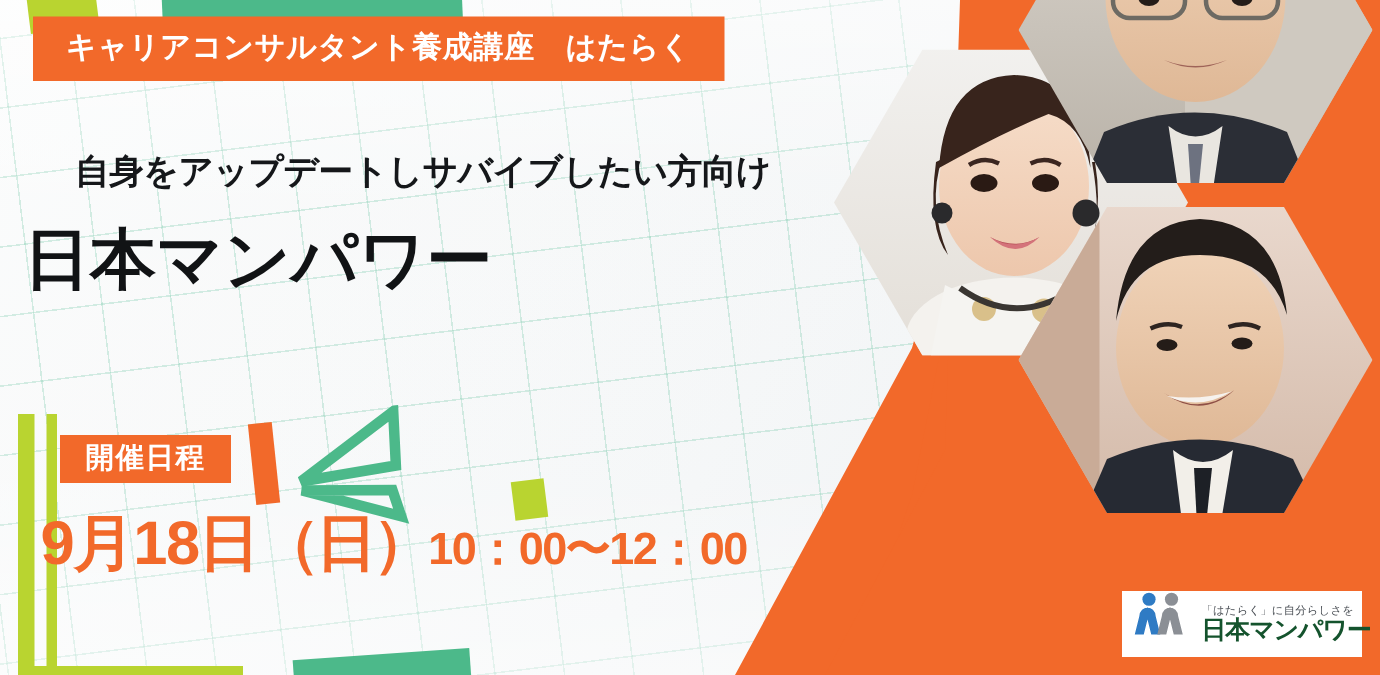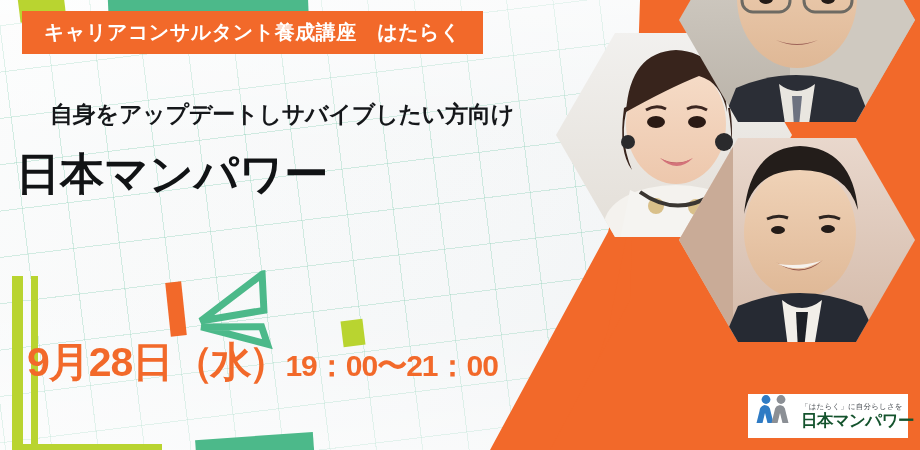--- a/index.html
+++ b/index.html
@@ -368,26 +368,29 @@
   <div class="ribbon">
     <div class="ribbon-text">キャリアコンサルタント養成講座　はたらく</div>
   </div>
 
   <div class="subhead">自身をアップデートしサバイブしたい方向け</div>
 
   <div class="headline">
     <div>日本マンパワー</div>
   </div>
 
+  <div class="date-badge">
+    <div class="date-badge-text">開催日程</div>
+  </div>
 
   <div class="dates">
     <div class="date-row">
-      <span class="date-main">9月28日</span>
-      <span class="date-dow">（水）</span>
-      <span class="date-time">19：00〜21：00</span>
+      <span class="date-main">9月18日</span>
+      <span class="date-dow">（日）</span>
+      <span class="date-time">10：00〜12：00</span>
     </div>
   </div>
 
   <div class="logo-box">
     <svg class="logo-mark" width="40" height="30" viewBox="0 0 40 30">
       <circle cx="11" cy="5.5" r="4.4" fill="#2f7bc4"></circle>
       <circle cx="26" cy="5.5" r="4.4" fill="#8b8f95"></circle>
       <path d="M11 11 q-6 0 -6.5 6 l-3 12 l6 0 l2.5 -10 l2.5 10 l6 0 l-3 -12 q-0.5 -6 -6.5 -6z" fill="#2f7bc4"></path>
       <path d="M26 11 q-6 0 -6.5 6 l-3 12 l6 0 l2.5 -10 l2.5 10 l6 0 l-3 -12 q-0.5 -6 -6.5 -6z" fill="#8b8f95"></path>
     </svg>

